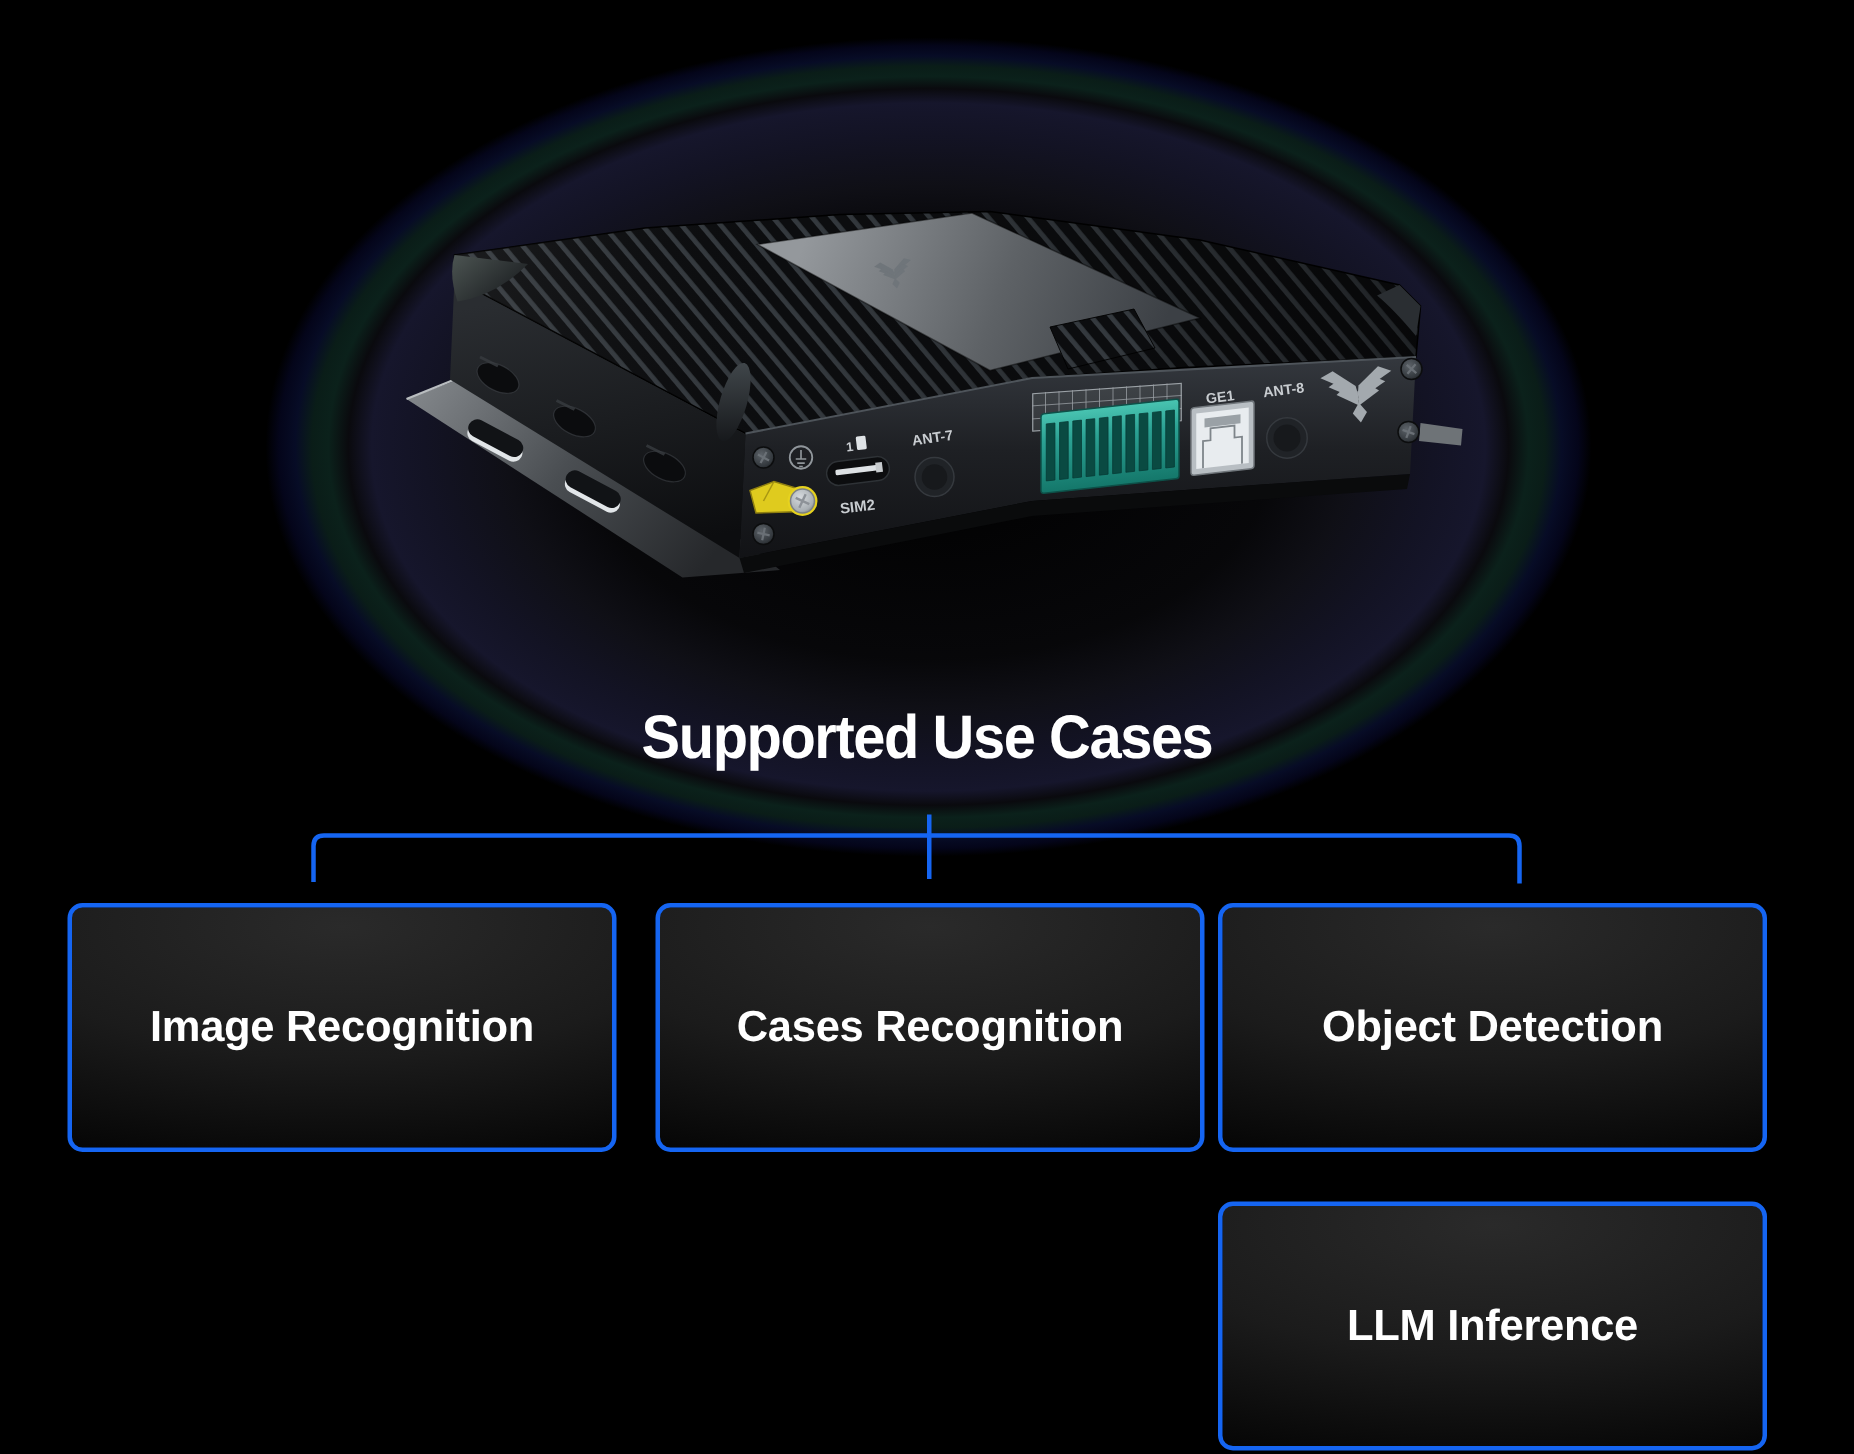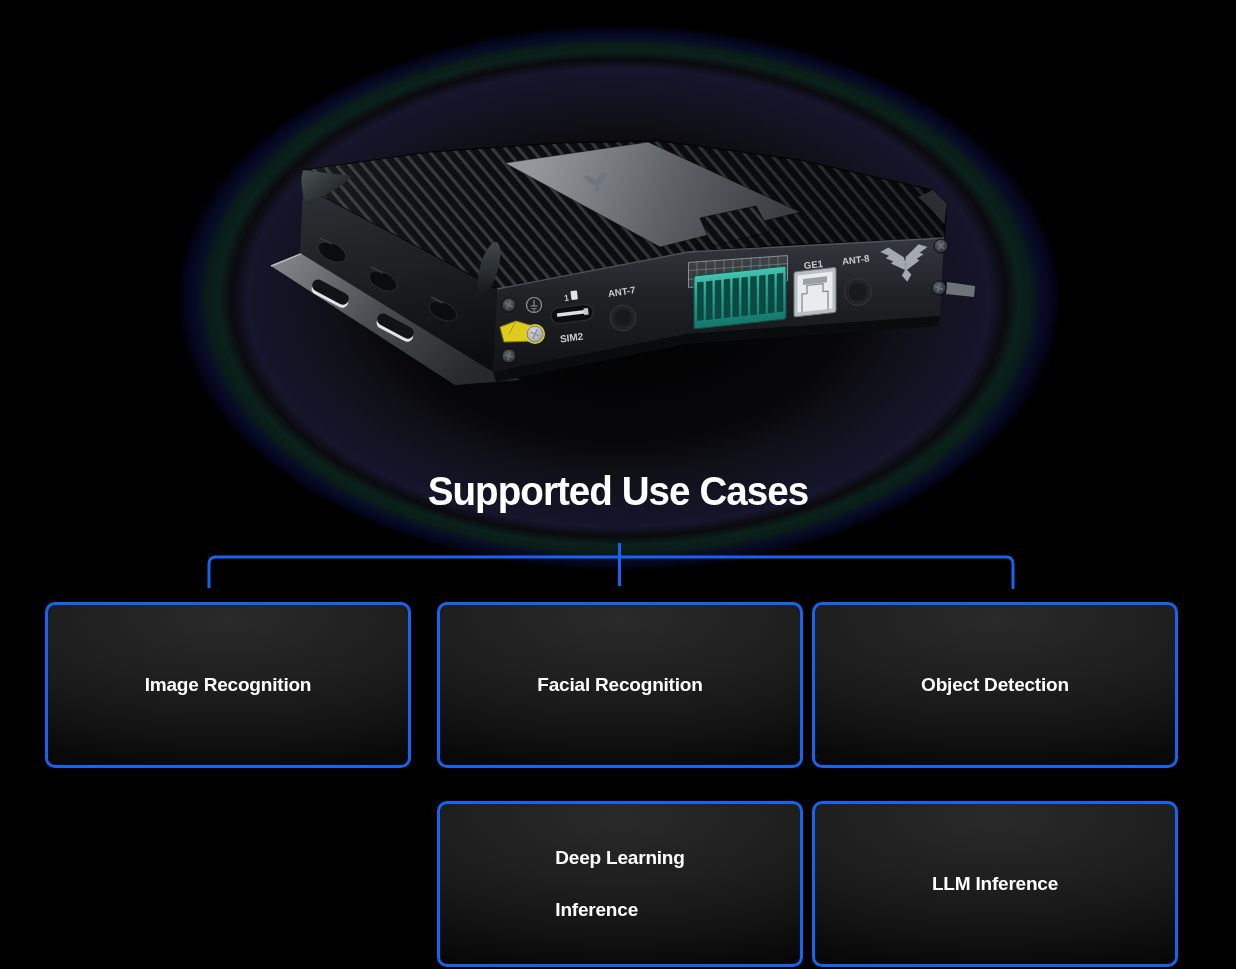--- a/index.html
+++ b/index.html
@@ -40,22 +40,22 @@
   svg.connector{position:absolute;left:0;top:0;pointer-events:none;}
   .connector path{stroke:var(--accent);stroke-width:3;fill:none;}
   svg.device{position:absolute;left:250px;top:110px;}
   .card{
     position:absolute;width:366px;height:166px;
     border:3px solid var(--accent);border-radius:10px;
     background:radial-gradient(ellipse 150% 130% at 50% 8%, #2A2A2A 0%, #1B1B1B 42%, #000 88%);
     display:flex;align-items:center;justify-content:center;
   }
   .card-label{
-    color:var(--card-text);font-size:19px;font-weight:bold;
-    text-align:left;line-height:52px;white-space:pre-line;letter-spacing:-0.2px;
+    color:var(--card-text);font-size:29px;font-weight:bold;
+    text-align:center;line-height:52px;white-space:pre-line;letter-spacing:-0.2px;
   }
   .r1{top:602px}.r2{top:801px}
   .c1{left:45px}.c2{left:437px}.c3{left:812px}
   .svg-label{fill:#C8CCD0;font-family:"Liberation Sans","DejaVu Sans",sans-serif;font-weight:bold;}
 </style>
 </head>
 <body>
 
 <div class="stage">
 
@@ -271,26 +271,22 @@
 
   <svg class="connector" width="1236" height="969" viewBox="0 0 1236 969">
     <path d="M209,588 L209,564 Q209,557 216,557 L1006,557 Q1013,557 1013,564 L1013,589"></path>
     <path d="M619.5,543 L619.5,586"></path>
   </svg>
 
   <div class="card r1 c1">
     <span class="card-label">Image Recognition</span>
   </div>
   <div class="card r1 c2">
-    <span class="card-label">Facial Recognition</span>
+    <span class="card-label">Cases Recognition</span>
   </div>
   <div class="card r1 c3">
     <span class="card-label">Object Detection</span>
   </div>
-  <div class="card r2 c2">
-    <span class="card-label">Deep Learning
-Inference</span>
-  </div>
   <div class="card r2 c3">
     <span class="card-label">LLM Inference</span>
   </div>
 
 </div>
 
 </body></html>

